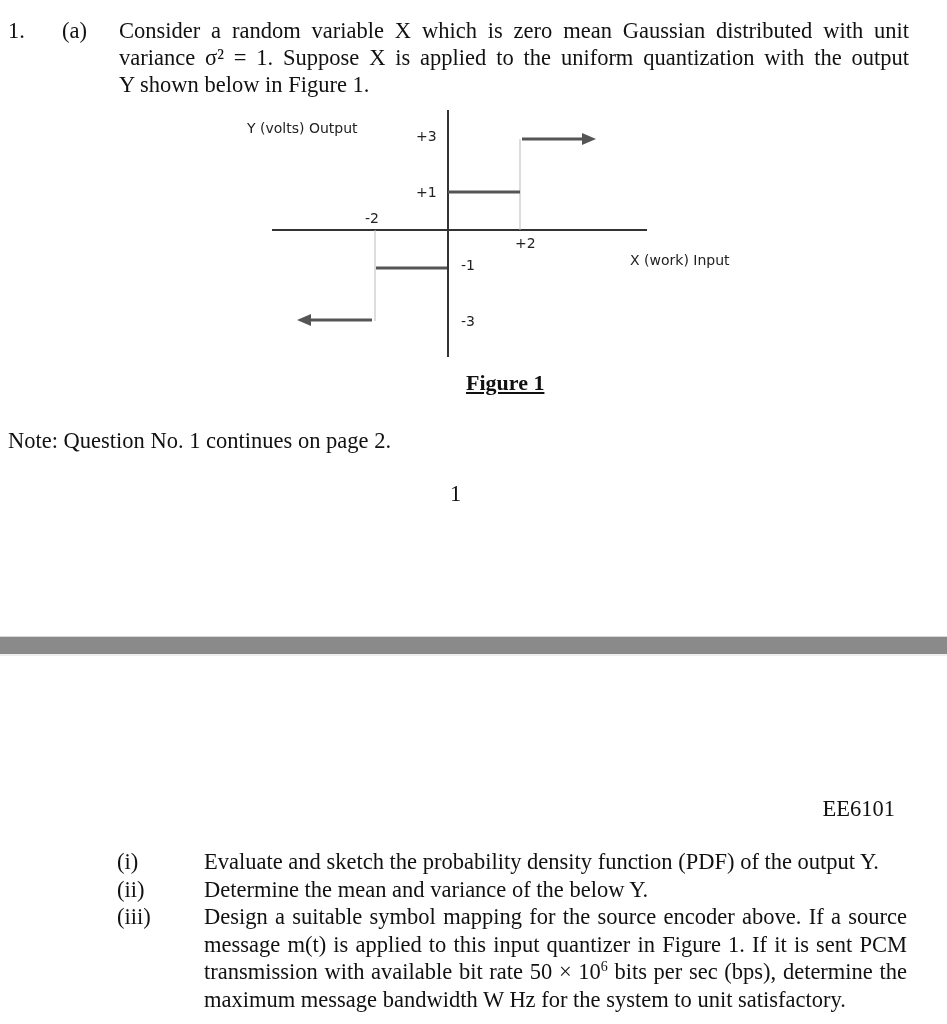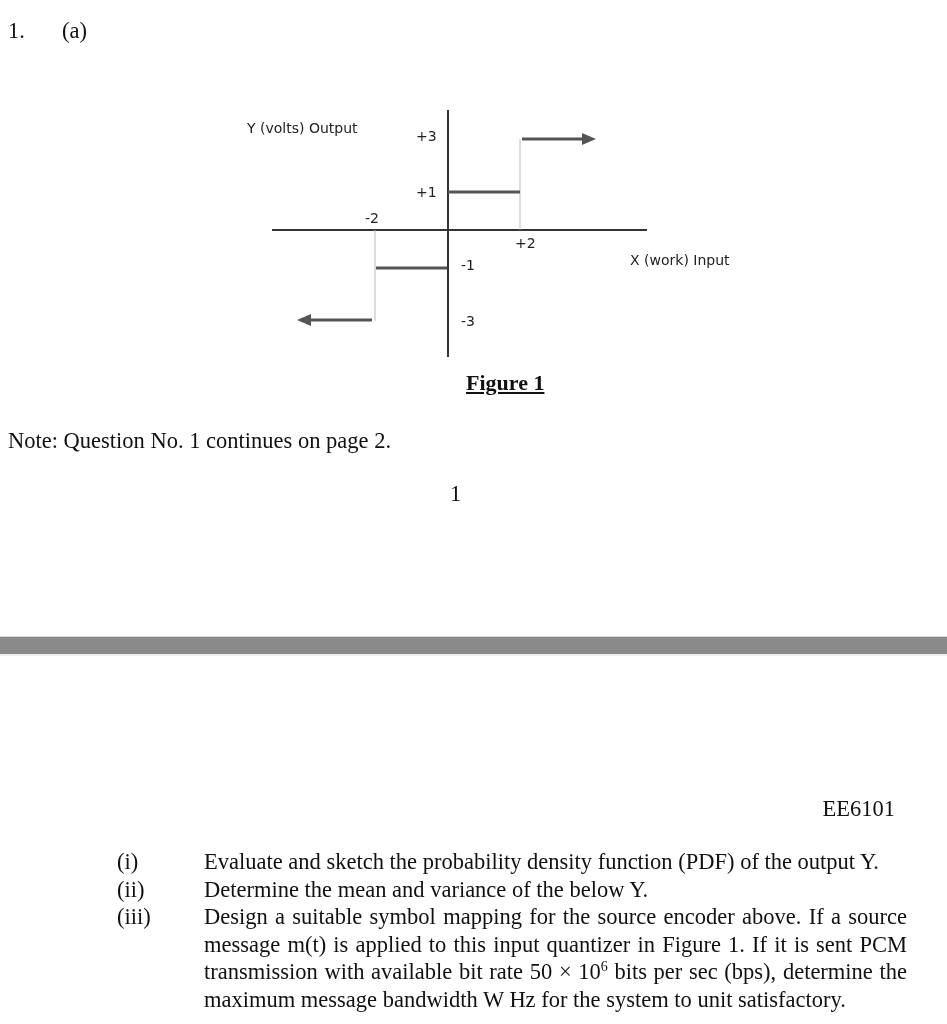--- a/index.html
+++ b/index.html
@@ -40,20 +40,25 @@
   .item .roman { width: 57px; flex: none; }
   .item .body { flex: 1; text-align: justify; margin-left: 30px; }
   sup { font-size: 14px; line-height: 0; }
 </style>
 </head>
 <body>
 
 <div class="page page1">
   <span class="txt qnum">1.</span>
   <span class="txt qpart">(a)</span>
+  <div class="txt qbody">
+    <span class="line">Consider a random variable X which is zero mean Gaussian distributed with unit</span>
+    <span class="line">variance σ² = 1. Suppose X is applied to the uniform quantization with the output</span>
+    <span class="line last">Y shown below in Figure 1.</span>
+  </div>
 
   <div class="figure">
     <svg width="947" height="420" style="position:absolute;left:0;top:0">
 
       <line x1="272" y1="230" x2="647" y2="230" stroke="#333" stroke-width="2"></line>
       <line x1="448" y1="110" x2="448" y2="357" stroke="#333" stroke-width="2"></line>
 
       <line x1="520" y1="139" x2="520" y2="230" stroke="#bbb" stroke-width="1"></line>
       <line x1="375" y1="230" x2="375" y2="321" stroke="#bbb" stroke-width="1"></line>
 

